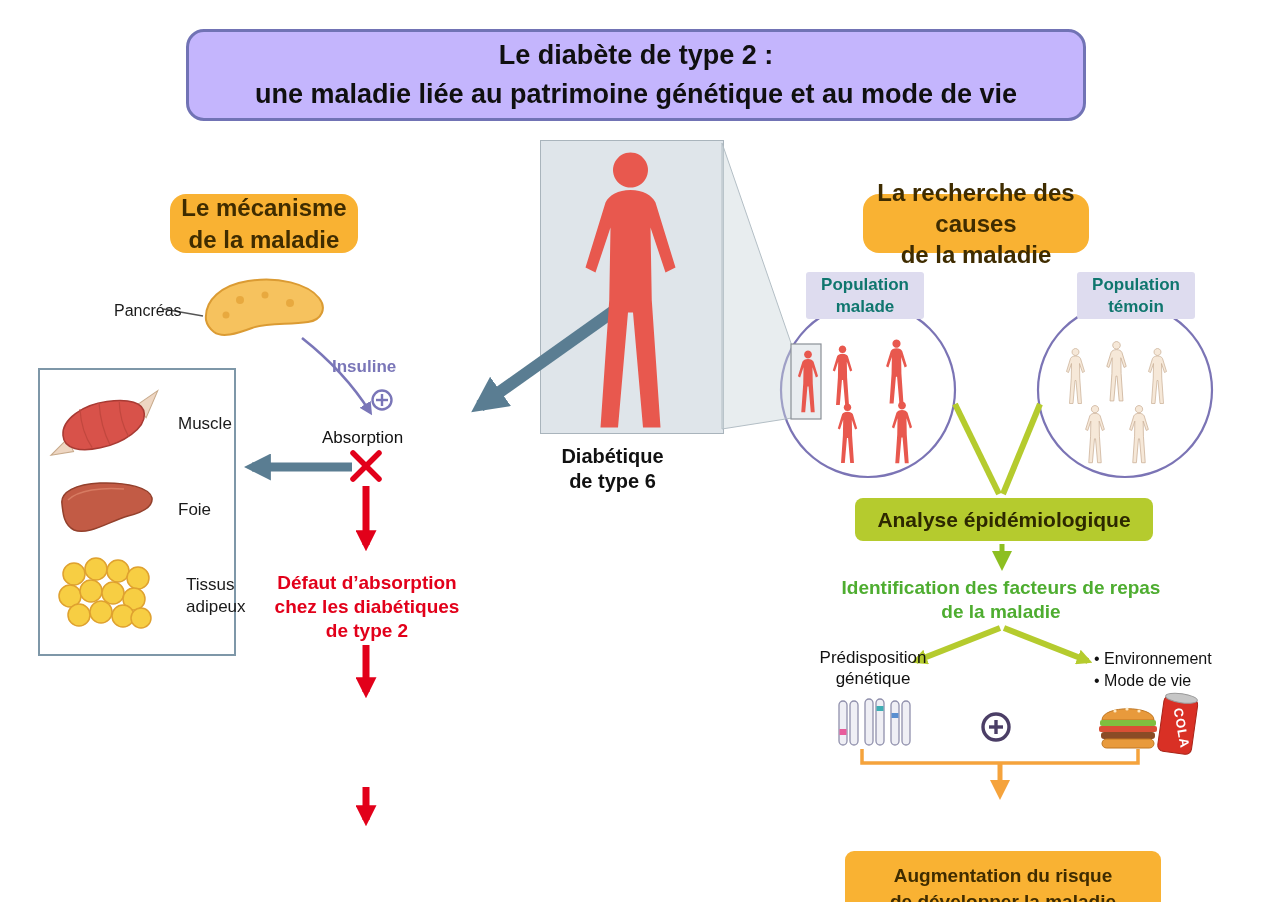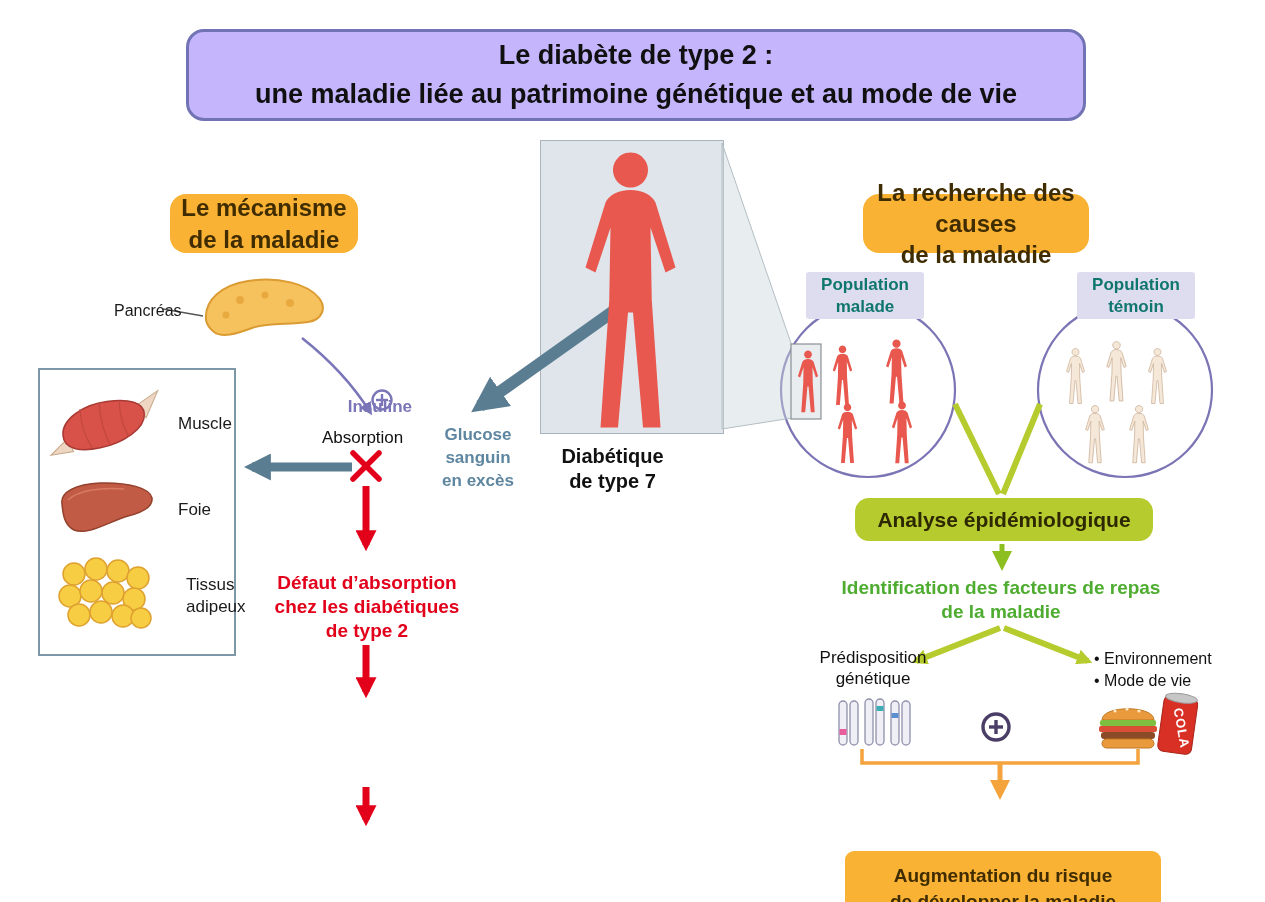--- a/index.html
+++ b/index.html
@@ -9,21 +9,21 @@
   .z1{z-index:1;} .z2{z-index:2;} .z3{z-index:3;}
   .ml{white-space:pre-line;}
   .ctr{display:flex;align-items:center;justify-content:center;text-align:center;}
   .orange-box{background:var(--orange,#F9B233);border-radius:9px;color:#3F2C00;font-weight:bold;}
   .title-box{background:#c4b5fd;border:3px solid #7173B5;border-radius:18px;font-weight:bold;
              font-size:27px;line-height:1.45;color:#101010;}
   .hdr{font-size:24px;line-height:1.3;border-radius:16px;}
   .lav{background:var(--lavender,#DEDCEF);color:#0f766e;font-weight:bold;font-size:17px;line-height:1.25;border-radius:3px;}
   .panel{background:#DFE5EA;border:1px solid #A9B4BC;}
   .organs{background:#fff;border:2px solid #7E97A8;}
-  .greenbox{background:var(--green_box,#B5CB2E);color:#2D2800;font-weight:bold;font-size:21px;border-radius:14px;}
+  .greenbox{background:var(--green_box,#B5CB2E);color:#2D2800;font-weight:bold;font-size:21px;border-radius:8px;}
   .small-lbl{font-size:17px;color:#1A1A1A;margin-left:18px;}
   svg{display:block;}
   svg text{font-family:"Liberation Sans","DejaVu Sans",sans-serif;}
 </style>
 </head>
 <body>
 
 <div id="stage">
 
   <div class="abs z1 title-box ctr ml" style="left:186px;top:29px;width:894px;height:86px;">Le diabète de type 2 :
@@ -192,39 +192,36 @@
       <ellipse cx="17" cy="7" rx="16" ry="4.5" fill="#C6C6C6" stroke="#9A9A9A" stroke-width="1"></ellipse>
       <text x="17" y="38" transform="rotate(72 17 38)" font-size="13" font-weight="bold" fill="#FFFFFF" text-anchor="middle" letter-spacing="1">COLA</text>
     </g>
 
     <path d="M862,749 L862,763 L1138,763 L1138,749" fill="none" stroke="#F5A33C" stroke-width="3.5"></path>
     <line x1="1000" y1="763" x2="1000" y2="794" stroke="#F5A33C" stroke-width="5" marker-end="url(#m-orange)"></line>
   </svg>
 
   <div class="abs z3 small-lbl" style="left:96px;top:302px;font-size:16px;">Pancréas</div>
 
-  <div class="abs z3" style="left:332px;top:357px;width:80px;text-align:right;color:var(--purple,#7A76B8);font-weight:bold;font-size:17px;margin-top:40px;">Insuline</div>
+  <div class="abs z3" style="left:332px;top:357px;width:80px;text-align:left;color:var(--purple,#7A76B8);font-weight:bold;font-size:17px;">Insuline</div>
 
   <div class="abs z3" style="left:322px;top:428px;width:110px;font-size:17px;">Absorption</div>
 
-  <div class="abs z3 ml" style="left:428px;top:424px;width:100px;text-align:center;color:#5E86A0;font-weight:bold;font-size:17px;line-height:1.35;">Glucose
-sanguin
-en excès</div>
 
   <div class="abs z3 small-lbl" style="left:160px;top:414px;">Muscle</div>
   <div class="abs z3 small-lbl" style="left:160px;top:500px;">Foie</div>
   <div class="abs z3 small-lbl ml" style="left:168px;top:574px;line-height:1.3;">Tissus
 adipeux</div>
 
   <div class="abs z3 ml" style="left:252px;top:571px;width:230px;text-align:center;color:var(--red,#E2001A);font-weight:bold;font-size:19px;line-height:1.25;">Défaut d’absorption
 chez les diabétiques
 de type 2</div>
 
   <div class="abs z3 ml" style="left:545px;top:444px;width:135px;text-align:center;font-weight:bold;font-size:20px;line-height:1.25;">Diabétique
-de type 7</div>
+de type 6</div>
 
   <div class="abs z3 lav ctr ml" style="left:806px;top:272px;width:118px;height:47px;">Population
 malade</div>
   <div class="abs z3 lav ctr ml" style="left:1077px;top:272px;width:118px;height:47px;">Population
 témoin</div>
 
   <div class="abs z3 ml" style="left:820px;top:576px;width:362px;text-align:center;color:var(--green_text,#4EAD30);font-weight:bold;font-size:19px;line-height:1.25;">Identification des facteurs de repas
 de la maladie</div>
 
   <div class="abs z3 ml" style="left:812px;top:647px;width:122px;text-align:center;font-size:17px;line-height:1.25;">Prédisposition

